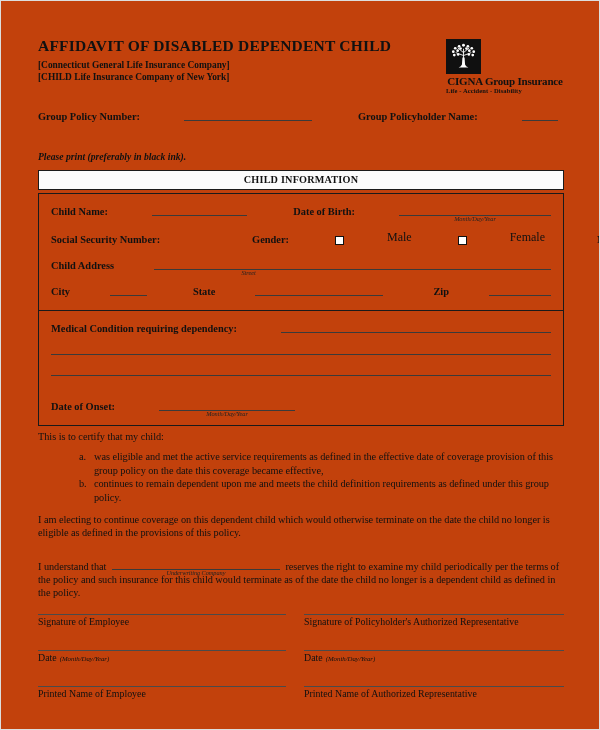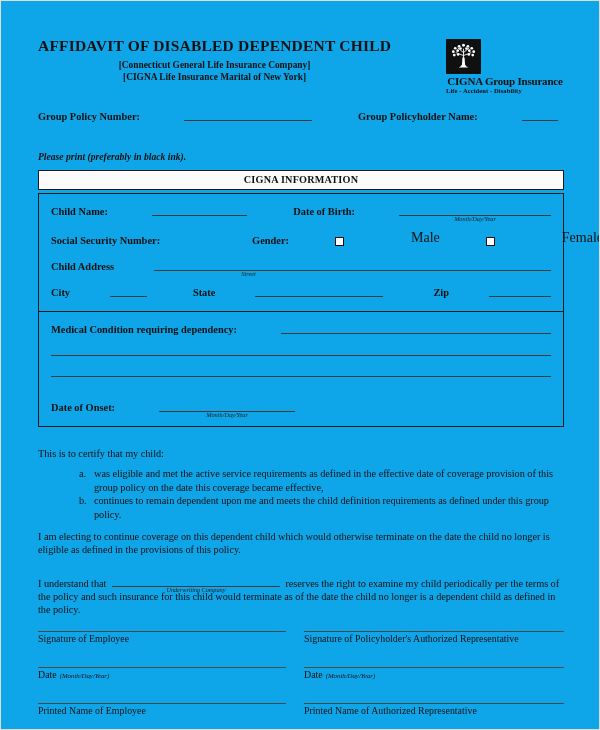--- a/index.html
+++ b/index.html
@@ -5,31 +5,31 @@
   * { box-sizing: border-box; margin: 0; padding: 0; }
   html, body { background: #f4f4f4; }
   body {
     width: 600px; height: 730px;
     font-family: "Liberation Serif", "DejaVu Serif", serif;
     color: #111;
   }
   .page {
     position: relative;
     width: 600px; height: 730px;
-    background: #0ea5e9;
+    background: #c2410c;
     border: 1px solid #ddd;
     padding: 36px 35px 0 37px;
     overflow: hidden;
   }
 
   
   .hdr { display: flex; justify-content: space-between; align-items: flex-start; }
   .title { font-size: 15.5px; font-weight: bold; letter-spacing: .2px; }
   .companies { margin-top: 4px; }
-  .companies div { font-size: 9.4px; font-weight: bold; line-height: 1.28; text-align: center; }
+  .companies div { font-size: 9.4px; font-weight: bold; line-height: 1.28; }
   .logo-block { width: 118px; flex: none; margin-top: 2px; }
   .logo-sq { width: 35px; height: 35px; display: block; }
   .logo-name { font-size: 11px; font-weight: bold; white-space: nowrap; letter-spacing: -.2px; margin-top: 1px; text-align: center; }
   .logo-tag { font-size: 6.5px; font-weight: bold; letter-spacing: .1px; }
 
   
   .row { display: flex; align-items: flex-end; gap: 40px; }
   .row > span { white-space: nowrap; }
   .blank { border-bottom: 1px solid #3a3a3a; height: 12px; display: inline-block; }
   .grow { flex: 1 1 auto; }
@@ -62,26 +62,26 @@
   .box-section { padding: 9px 12px 13px; }
   .box-section + .box-section { border-top: 1.4px solid #1a1a1a; }
   .frow { margin-top: 13px; }
   .frow:first-child { margin-top: 1px; }
   .blank-line { border-bottom: 1px solid #3a3a3a; height: 21px; }
   .cb {
     display: inline-block; width: 9px; height: 9px;
     border: 1.3px solid #111; background: #fff;
     vertical-align: -1px; margin: 0 3px 0 6px; flex: none;
   }
-  .opt { font-size: 14px; margin-left: 24px; }
+  .opt { font-size: 12px; }
   .gap-l { margin-left: 12px; }
 
   
   .para { font-size: 10.3px; line-height: 1.3; margin-top: 9px; letter-spacing: -.05px; }
-  .certify-intro { margin-top: 20px; }
+  .certify-intro { margin-top: 4px; }
   .cert-list { margin: 7px 0 0 41px; }
   .cert-item { display: flex; font-size: 10.3px; line-height: 1.3; letter-spacing: -.05px; }
   .cert-item .marker { width: 15px; flex: none; }
   .inlineblank {
     display: inline-block; position: relative;
     width: 168px; height: 10px;
     border-bottom: 1px solid #3a3a3a;
     vertical-align: baseline; margin: 0 3px;
   }
 
@@ -96,21 +96,21 @@
 </head>
 <body>
 
 <div class="page">
 
   <div class="hdr">
     <div>
       <div class="title">AFFIDAVIT OF DISABLED DEPENDENT CHILD</div>
       <div class="companies">
         <div>[Connecticut General Life Insurance Company]</div>
-        <div>[CIGNA Life Insurance Marital of New York]</div>
+        <div>[CHILD Life Insurance Company of New York]</div>
       </div>
     </div>
     <div class="logo-block">
       <svg class="logo-sq" viewBox="0 0 36 36" width="35" height="35" xmlns="http://www.w3.org/2000/svg">
         <rect width="36" height="36" fill="#101010"></rect>
         <g stroke="#fff" stroke-width="0.9" fill="none">
           <path d="M18 20 V10"></path>
             <path d="M18 14 L12 9"></path>
             <path d="M18 14 L24 9"></path>
           <path d="M18 17 L10 14"></path>
@@ -142,21 +142,21 @@
 
   <div class="row policy-row">
     <span class="lbl">Group Policy Number:</span>
     <span class="blank" style="width:128px"></span>
     <span class="lbl">Group Policyholder Name:</span>
     <span class="blank grow"></span>
   </div>
 
   <div class="instruction">Please print (preferably in black ink).</div>
 
-  <div class="section-hdr">CIGNA INFORMATION</div>
+  <div class="section-hdr">CHILD INFORMATION</div>
 
   <div class="info-box">
 
     <div class="box-section">
 
       <div class="row frow">
         <span class="lbl">Child Name:</span>
         <span class="blank grow" style="margin:0 6px 1px 4px"></span>
         <span class="lbl">Date of Birth:</span>
         <span class="blank hintblank" style="width:152px;margin:0 0 1px 4px">

